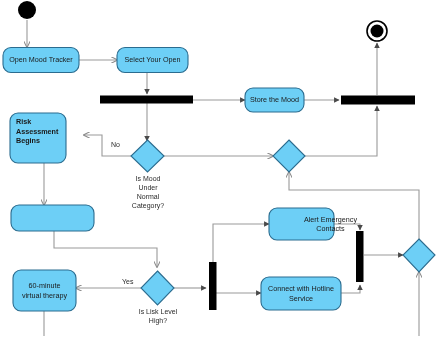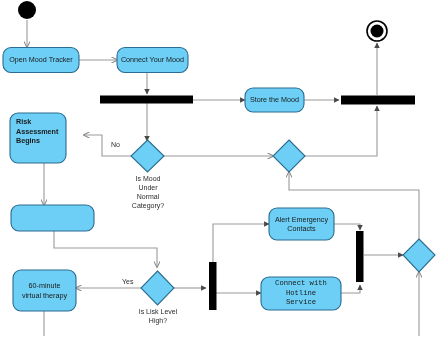--- a/index.html
+++ b/index.html
@@ -155,36 +155,36 @@
 
     <rect x="341" y="95.5" width="74" height="9" fill="#000000"></rect>
 
     <rect x="209" y="262" width="7.5" height="48" fill="#000000"></rect>
 
     <rect x="356" y="231" width="7.5" height="51" fill="#000000"></rect>
   </svg>
 
   <div class="node-label" style="left:3px; top:47.5px; width:76px; height:25px;">Open Mood Tracker</div>
 
-  <div class="node-label" style="left:117px; top:47.5px; width:71px; height:25px;">Connect Your Mood</div>
+  <div class="node-label" style="left:117px; top:47.5px; width:71px; height:25px;">Select Your Open</div>
 
   <div class="node-label" style="left:245px; top:88px; width:59px; height:24px;">Store the Mood</div>
 
   <div class="node-label left-top" style="left:16px; top:117px; width:50px; height:44px;">Risk
 Assessment
 Begins</div>
 
 
   <div class="node-label" style="left:13px; top:270px; width:63px; height:41px;">60-minute
 virtual therapy</div>
 
-  <div class="node-label" style="left:269px; top:208px; width:65px; height:32px;">Alert Emergency
+  <div class="node-label" style="left:269px; top:208px; width:65px; height:32px;padding-left:29px;">Alert Emergency
 Contacts</div>
 
-  <div class="node-label" style="left:261px; top:277px; width:80px; height:33px;font-family:Liberation Mono, monospace;">Connect with Hotline
+  <div class="node-label" style="left:261px; top:277px; width:80px; height:33px;">Connect with Hotline
 Service</div>
 
   <div class="decision-label" style="left:118px; top:174px; width:60px;">Is Mood
 Under
 Normal
 Category?</div>
 
   <div class="decision-label" style="left:123px; top:307px; width:70px;">Is Lisk Level
 High?</div>
 

